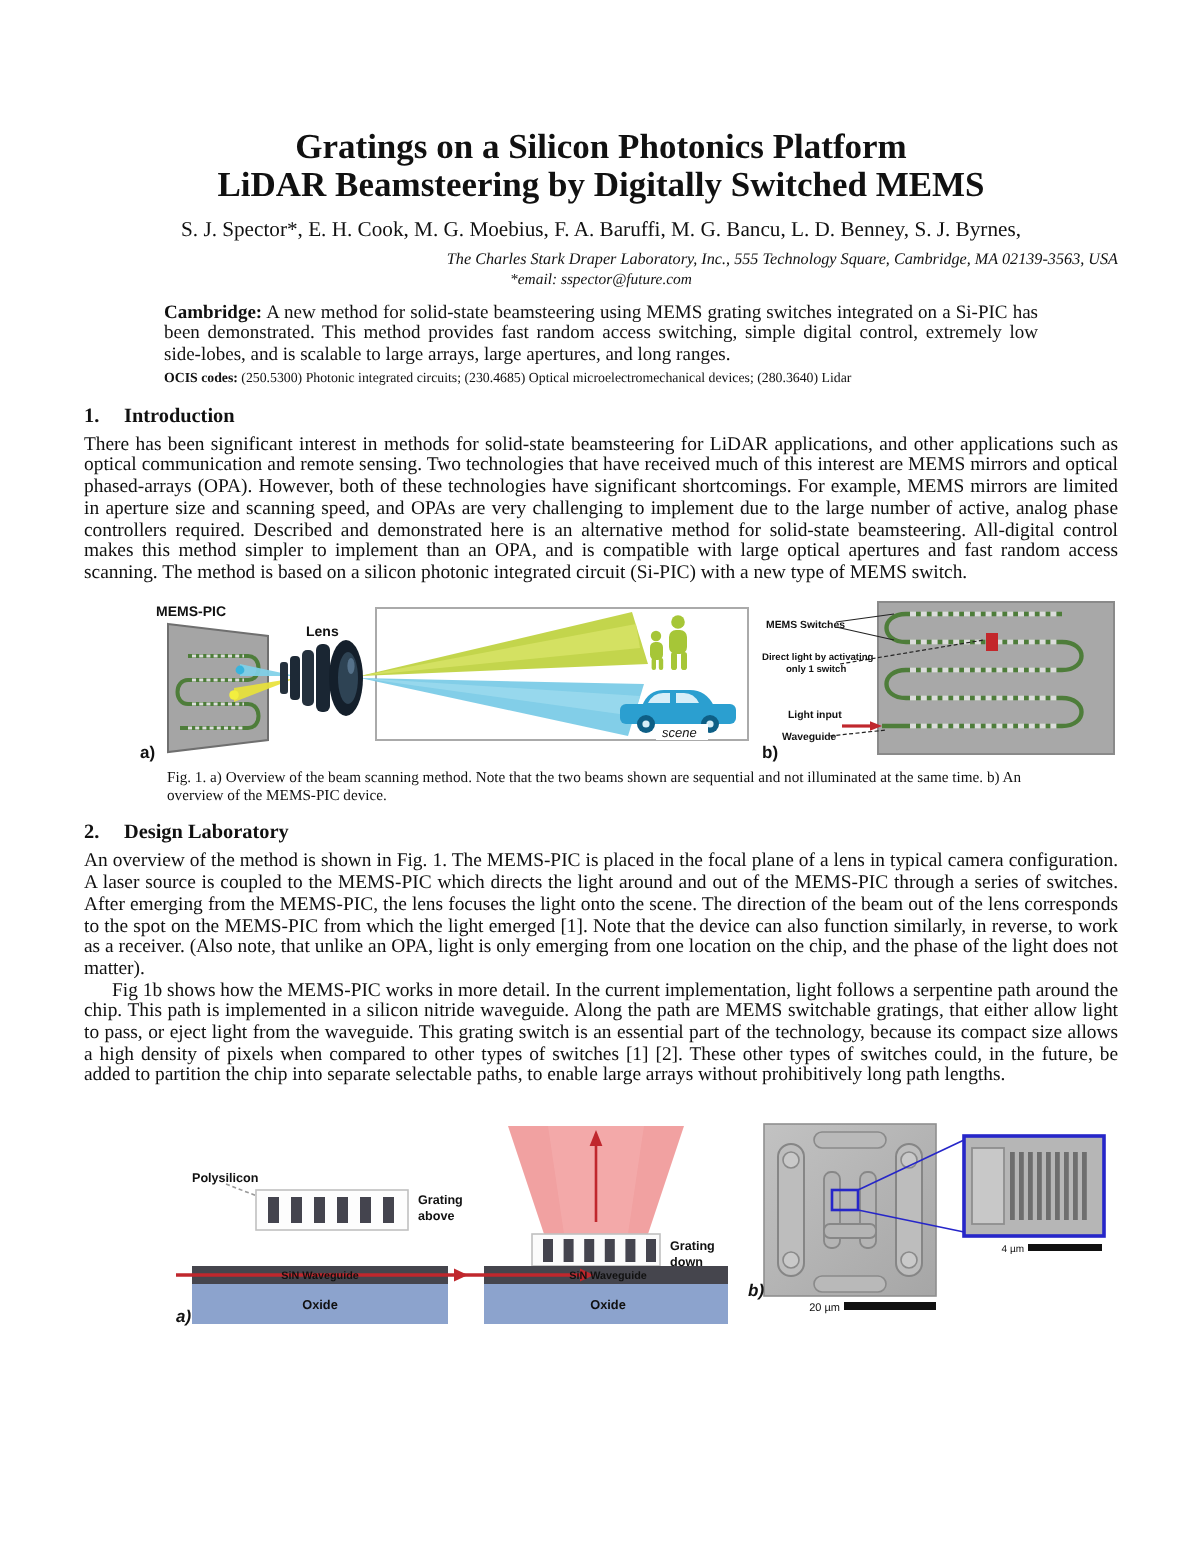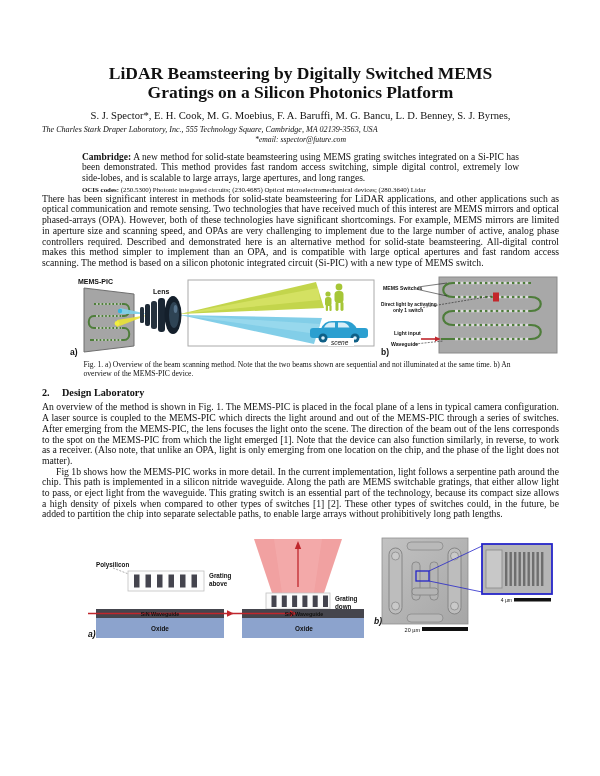--- a/index.html
+++ b/index.html
@@ -1,21 +1,21 @@
 <!DOCTYPE html>
 <html><head>
 <meta charset="utf-8">
 <style>
   html,body{margin:0;padding:0;background:#e8e8e8;}
   .page{width:600px;height:776px;background:#ffffff;box-sizing:border-box;
         padding:64px 41px 0 42px;overflow:hidden;position:relative;
         font-family:"Liberation Serif",serif;color:#111;}
   .title{font-size:17.5px;font-weight:bold;text-align:center;line-height:1.07;margin:0 0 9px 0;}
   .authors{font-size:10.6px;font-weight:normal;text-align:center;line-height:1.18;margin:0;}
-  .affil{font-size:8.1px;font-style:italic;text-align:left;margin-top:2px;}
+  .affil{font-size:8.1px;font-style:italic;text-align:right;margin-top:2px;}
   .email{font-size:7.7px;font-style:italic;text-align:center;margin-top:1px;}
   .abstract{margin:8px 40px 0 40px;font-size:9.5px;line-height:1.11;text-align:justify;}
   .ocis{margin:2px 6px 0 40px;font-size:6.9px;line-height:1.2;}
   .sec{font-size:10.2px;font-weight:bold;margin:9px 0 4px 0;}
   .sec .num{display:inline-block;min-width:20px;}
   p.body{font-size:9.7px;line-height:1.1;text-align:justify;margin:0;}
   p.indent{text-indent:14px;}
   .fig1{display:flex;align-items:flex-start;margin-top:5px;height:84px;}
   .fig1 .left{margin-left:28px;}
   .fig1 .right{margin-left:auto;}
@@ -25,34 +25,35 @@
   .fig2 .left{margin-left:46px;}
   .fig2 .right{margin-left:auto;}
   svg text{font-family:"Liberation Sans",sans-serif;fill:#111;}
 </style>
 </head>
 <body>
 
 <div class="page">
 
   <div class="title">
+    <div>Gratings on a Silicon Photonics Platform</div>
     <div>LiDAR Beamsteering by Digitally Switched MEMS</div>
-    <div>Gratings on a Silicon Photonics Platform</div>
   </div>
 
   <div class="authors">
     <div>S. J. Spector*, E. H. Cook, M. G. Moebius, F. A. Baruffi, M. G. Bancu, L. D. Benney, S. J. Byrnes,</div>
   </div>
   <div class="affil">The Charles Stark Draper Laboratory, Inc., 555 Technology Square, Cambridge, MA 02139-3563, USA</div>
   <div class="email">*email: sspector@future.com</div>
 
   <p class="abstract"><b>Cambridge:</b><span> A new method for solid-state beamsteering using MEMS grating switches integrated on a Si-PIC has been demonstrated.  This method provides fast random access switching, simple digital control, extremely low side-lobes, and is scalable to large arrays, large apertures, and long ranges.</span></p>
 
   <p class="ocis"><b>OCIS codes:</b><span> (250.5300) Photonic integrated circuits; (230.4685) Optical microelectromechanical devices; (280.3640) Lidar</span></p>
 
+  <div class="sec"><span class="num">1.</span><span>Introduction</span></div>
 
   <p class="body">There has been significant interest in methods for solid-state beamsteering for LiDAR applications, and other applications such as optical communication and remote sensing.  Two technologies that have received much of this interest are MEMS mirrors and optical phased-arrays (OPA).  However, both of these technologies have significant shortcomings.  For example, MEMS mirrors are limited in aperture size and scanning speed, and OPAs are very challenging to implement due to the large number of active, analog phase controllers required.  Described and demonstrated here is an alternative method for solid-state beamsteering.  All-digital control makes this method simpler to implement than an OPA, and is compatible with large optical apertures and fast random access scanning.  The method is based on a silicon photonic integrated circuit (Si-PIC) with a new type of MEMS switch.</p>
 
   <div class="fig1">
     <svg class="left" width="310" height="84" viewBox="0 0 310 84">
 
       <rect x="118" y="6" width="186" height="66" fill="#ffffff" stroke="#aaaaaa" stroke-width="1"></rect>
 
       <polygon points="110,40 246,8 254,34" fill="#c0d342" opacity="0.95"></polygon>
       <polygon points="110,40 248,14 250,26" fill="#d8e468" opacity="0.8"></polygon>

